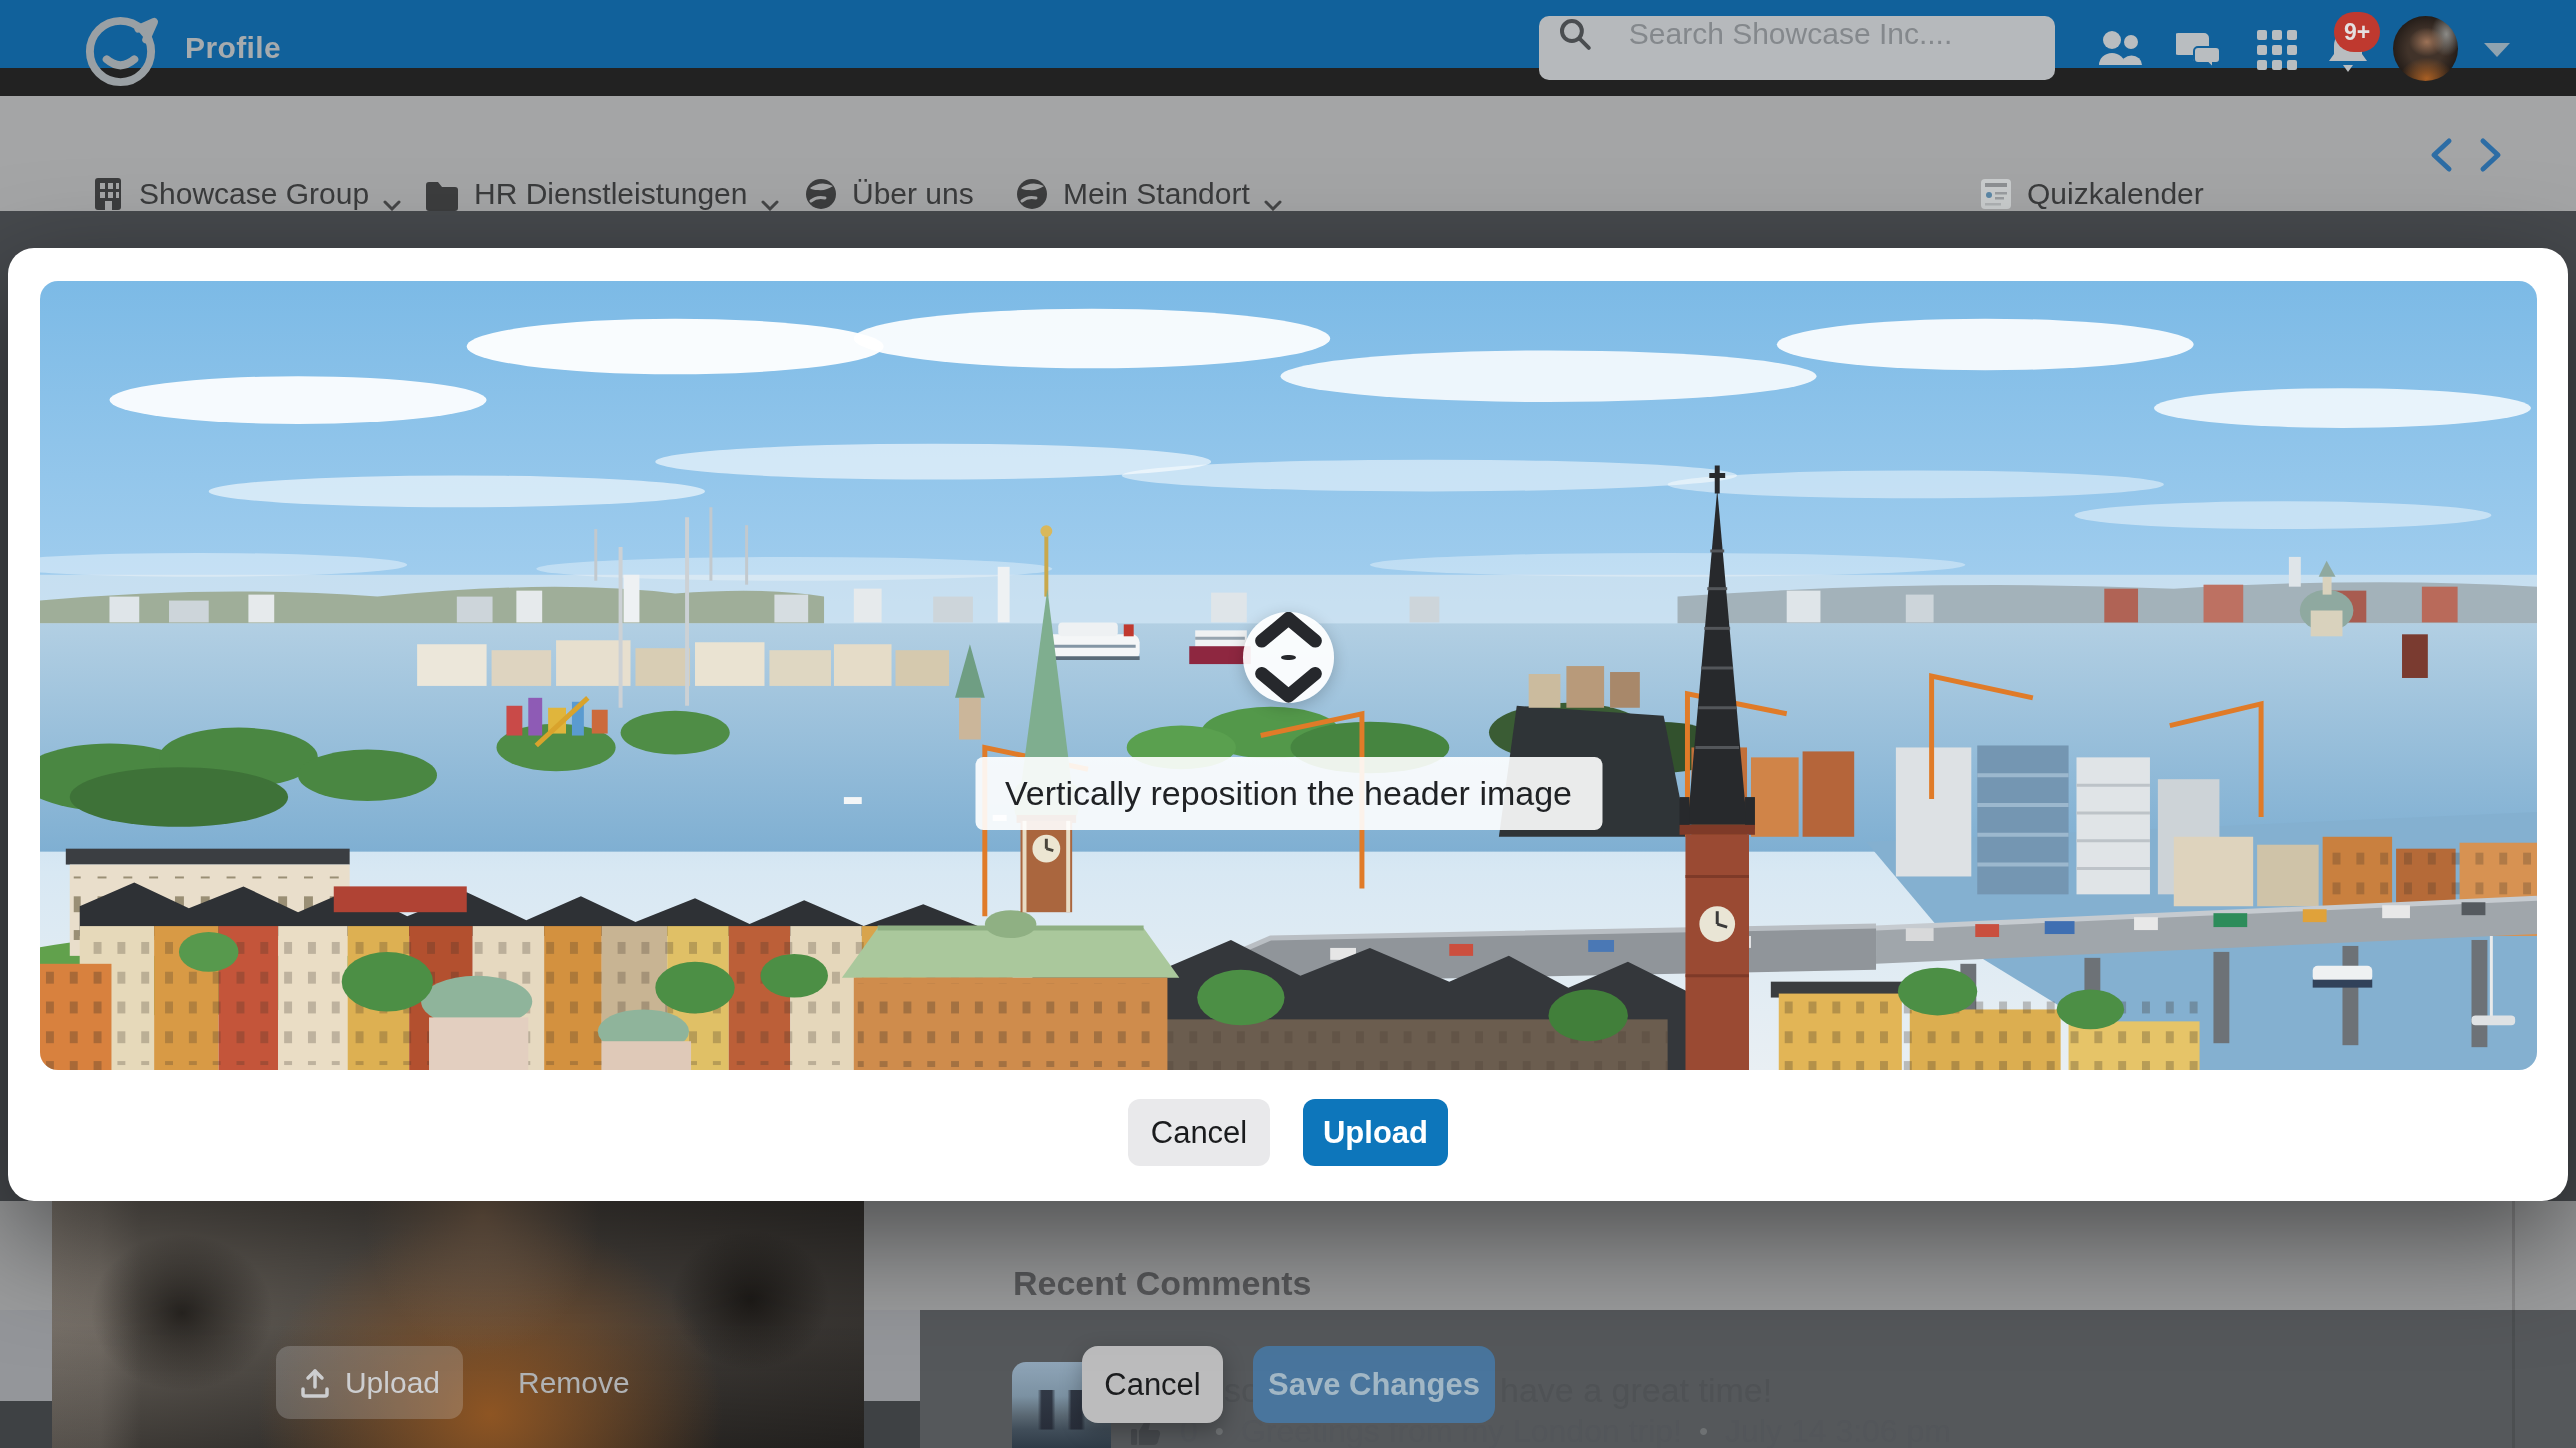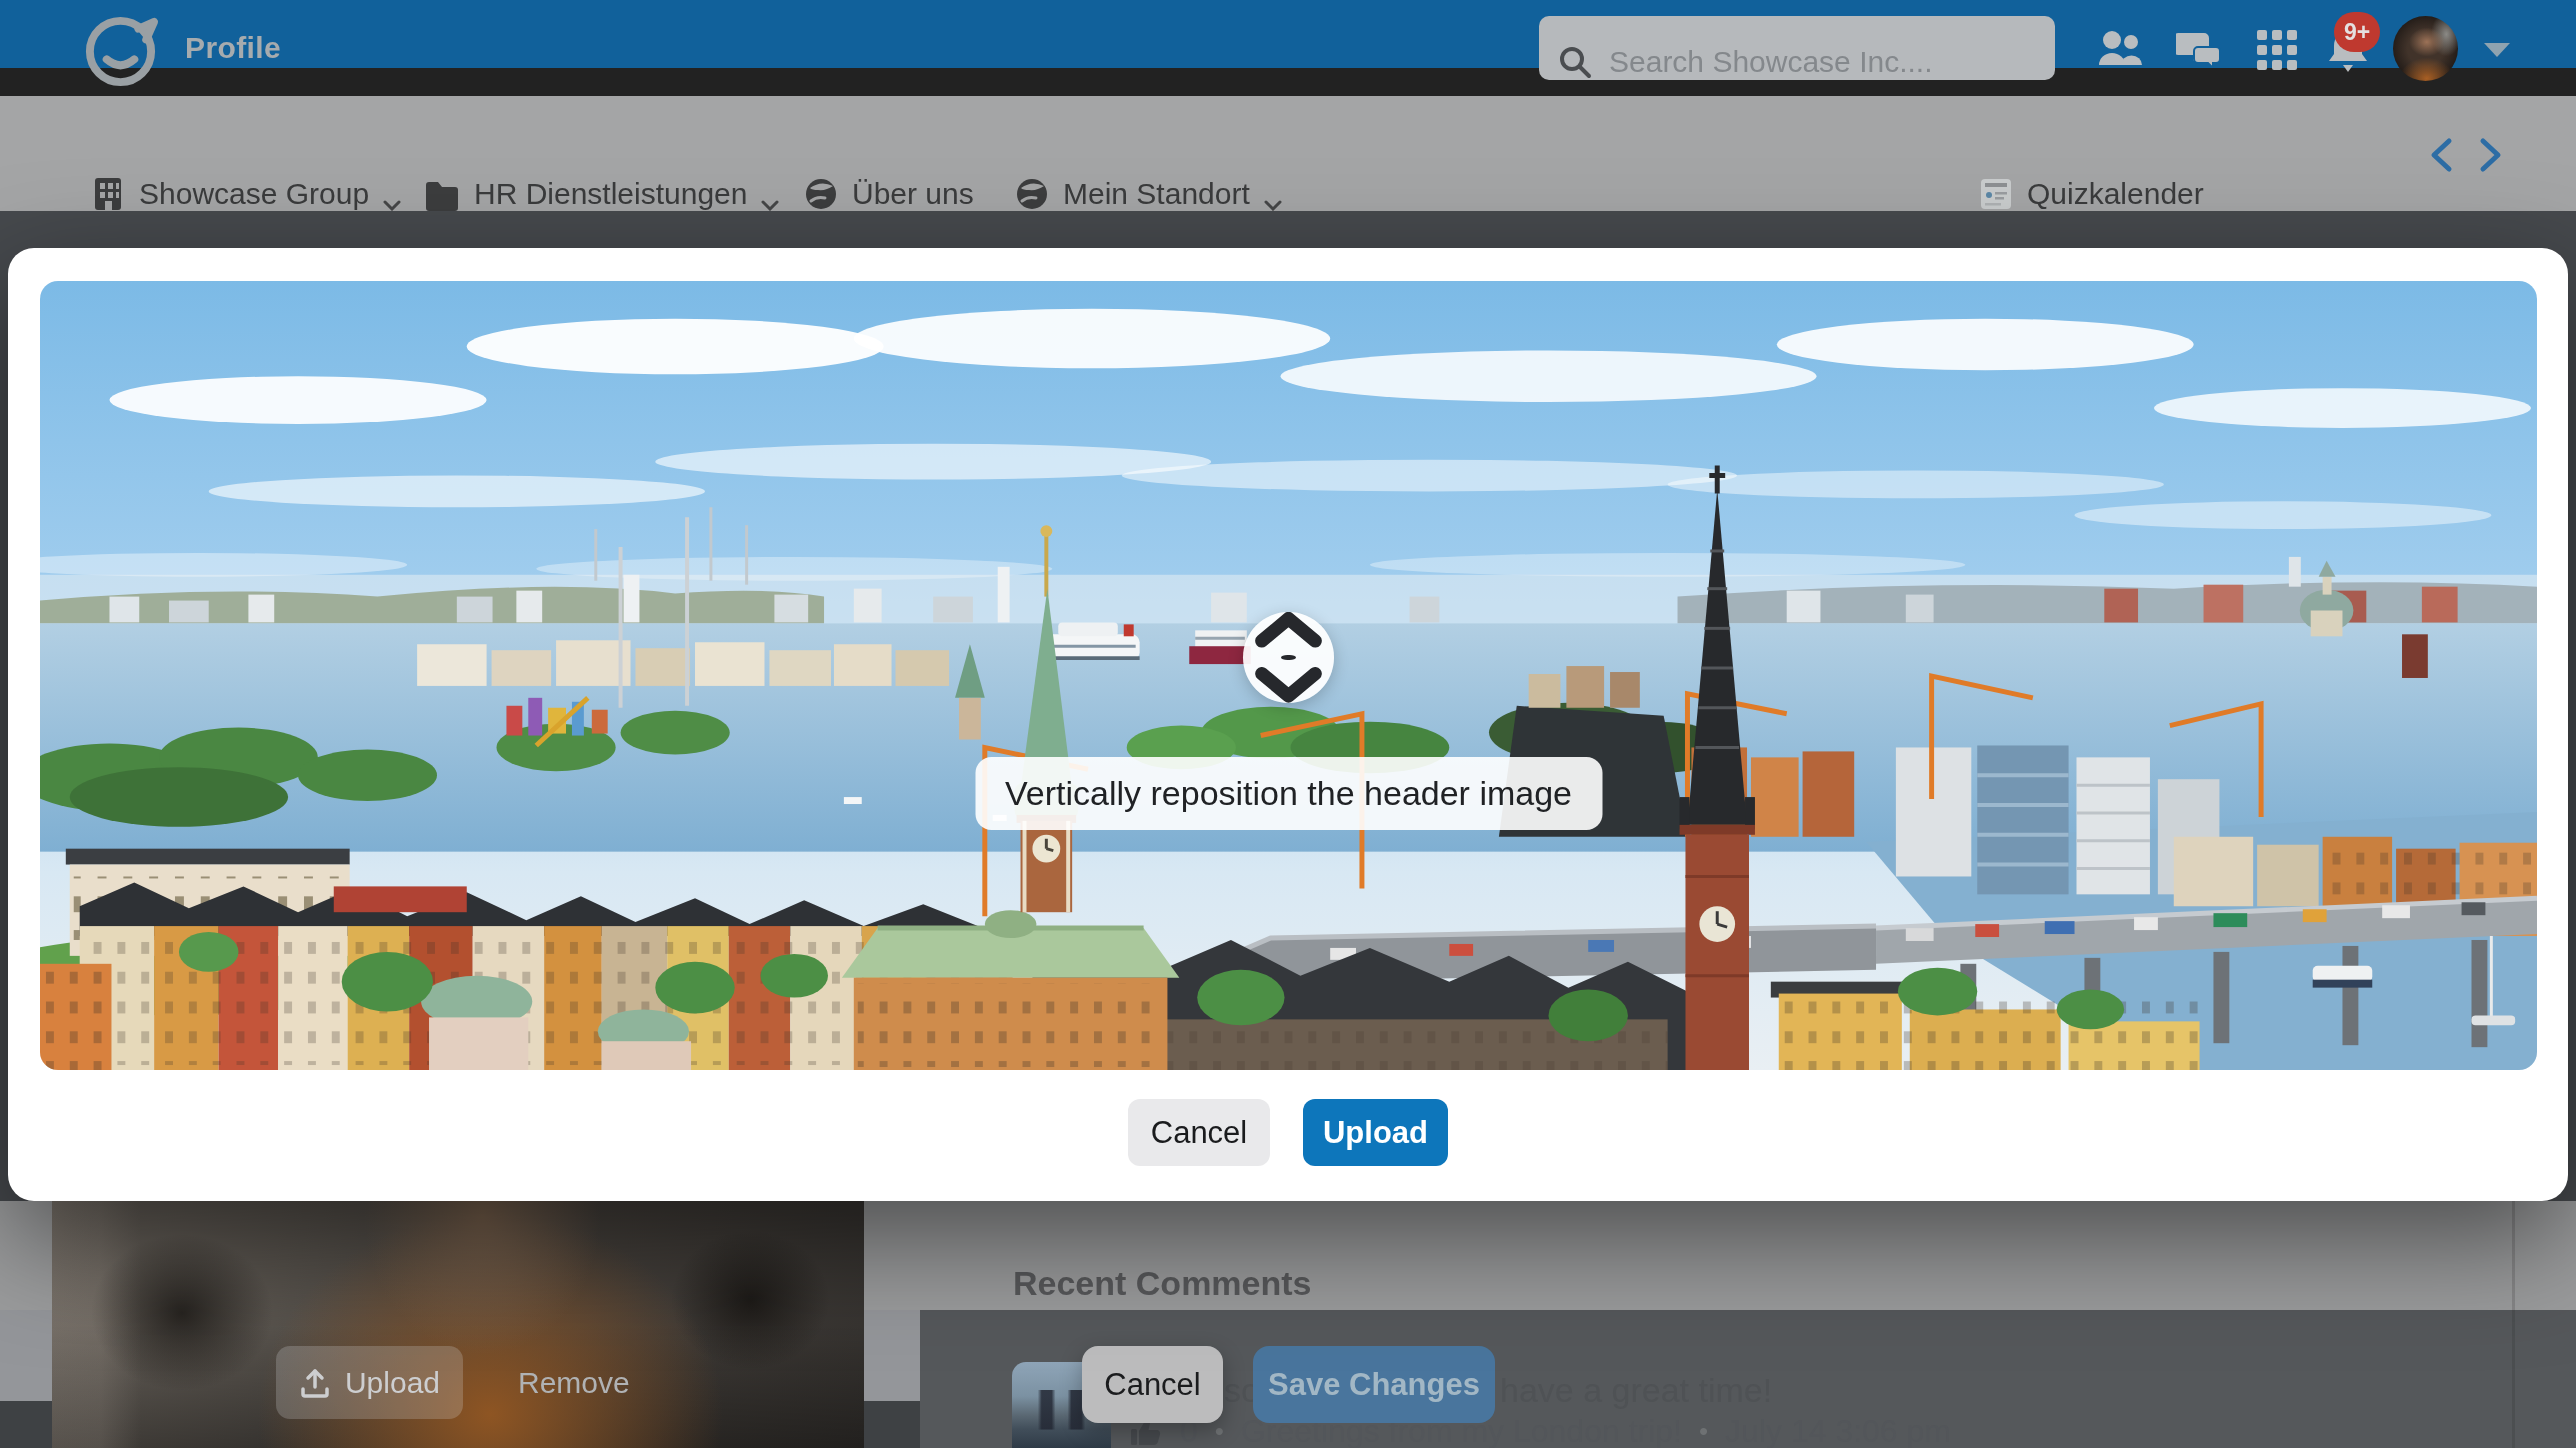--- a/index.html
+++ b/index.html
@@ -5,21 +5,21 @@
   html,body{margin:0;padding:0;background:#222;}
   .stage{position:relative;width:2576px;height:1449px;overflow:hidden;
          font-family:"Liberation Sans",sans-serif;}
 
   
   .topbar{position:absolute;left:0;top:0;width:2576px;height:68px;background:#11619b;}
   .logo{position:absolute;left:81px;top:8px;}
   .app-title{position:absolute;left:185px;top:31px;font-size:30px;font-weight:bold;
              color:#a6abae;letter-spacing:0.4px;}
   .search{position:absolute;left:1539px;top:16px;width:516px;height:64px;background:#b6b9bc;
-          border-radius:10px;display:flex;align-items:flex-end;padding-left:18px;box-sizing:border-box;}
+          border-radius:10px;display:flex;align-items:flex-start;padding-left:18px;box-sizing:border-box;gap:20px;}
   .search input{border:none;background:transparent;outline:none;font-size:30px;color:#55595d;
                 width:427px;margin-left:14px;font-family:inherit;}
   .search input::placeholder{color:#84888c;opacity:1;}
   .hicon{position:absolute;top:29px;}
   .badge{position:absolute;left:2334px;top:12px;min-width:46px;height:40px;border-radius:22px;
          background:#bf392f;color:#e4e0e0;font-size:23px;font-weight:bold;display:flex;
          align-items:center;justify-content:center;padding:0 6px;box-sizing:border-box;}
   .avatar{position:absolute;left:2393px;top:16px;width:65px;height:65px;border-radius:50%;
           background:
            radial-gradient(22px 18px at 52% 40%, #9c7257 0%, rgba(150,110,80,0) 80%),
@@ -77,21 +77,21 @@
   .modal{position:absolute;left:8px;top:248px;width:2560px;height:953px;background:#ffffff;
          border-radius:26px;box-shadow:0 40px 109px rgba(0,0,0,.5);}
   .cover{position:absolute;left:32px;top:33px;width:2497px;height:789px;border-radius:18px;
          overflow:hidden;cursor:ns-resize;}
   .cover svg{display:block;width:100%;height:100%;}
   .handle{position:absolute;left:1203px;top:331px;width:91px;height:91px;border-radius:50%;
           background:rgba(255,255,255,.93);display:flex;flex-direction:column;align-items:center;
           justify-content:center;gap:7px;box-shadow:0 4px 16px rgba(0,0,0,.2);cursor:ns-resize;}
   .handle .dot{width:15px;height:15px;border-radius:50%;background:#26282c;}
   .tooltip{position:absolute;left:50%;top:476px;transform:translateX(-50%);
-           background:rgba(255,255,255,.9);border-radius:16px;padding:17px 30px;font-size:34px;
+           background:rgba(255,255,255,.9);border-radius:8px;padding:17px 30px;font-size:34px;
            font-weight:500;color:#202225;white-space:nowrap;}
   .actions{position:absolute;left:0;top:851px;width:2560px;display:flex;justify-content:center;gap:33px;}
   .btn{border:none;border-radius:12px;height:67px;font-family:inherit;font-size:31px;cursor:pointer;
        display:flex;align-items:center;justify-content:center;}
   .btn-cancel{width:142px;background:#e9e9eb;color:#1a1b1d;font-weight:500;}
   .btn-upload{width:145px;background:#0d76bb;color:#ffffff;font-weight:600;}
 </style>
 </head>
 <body>
 

